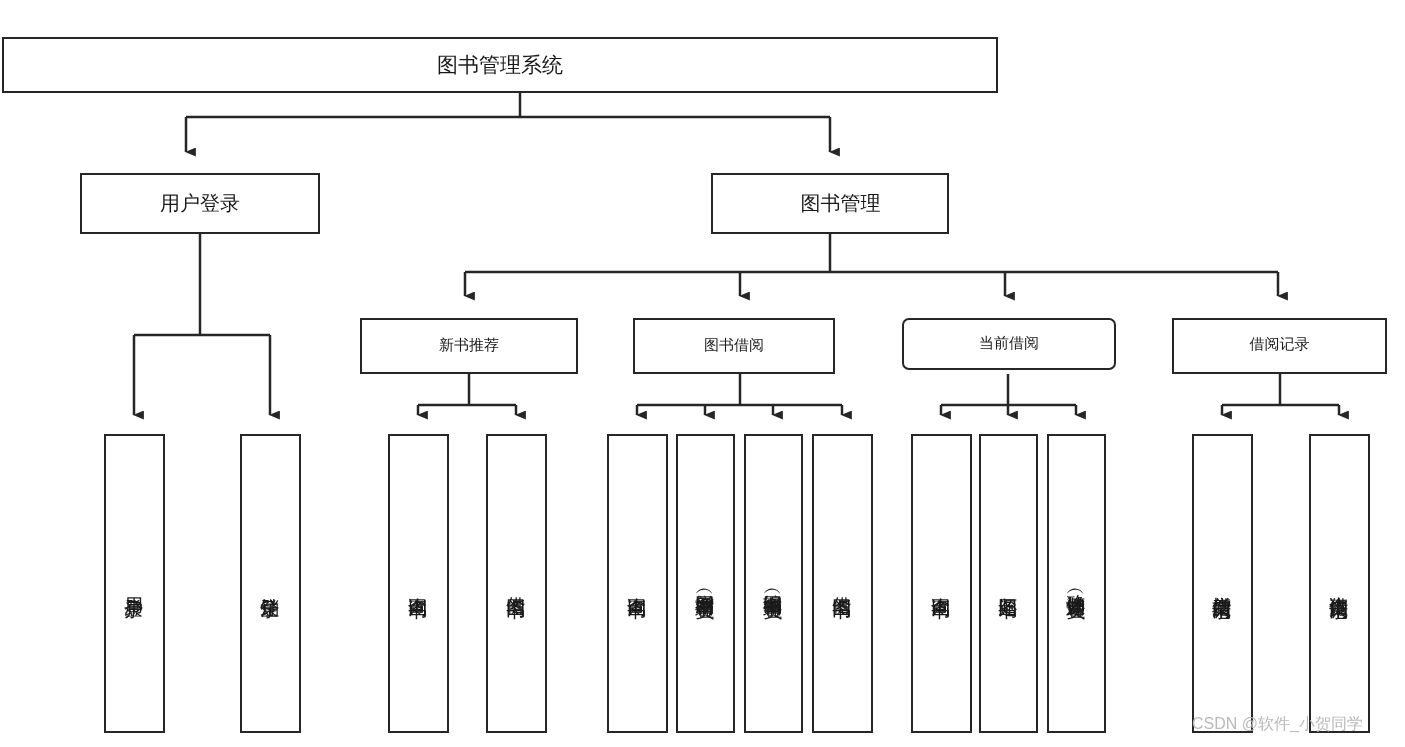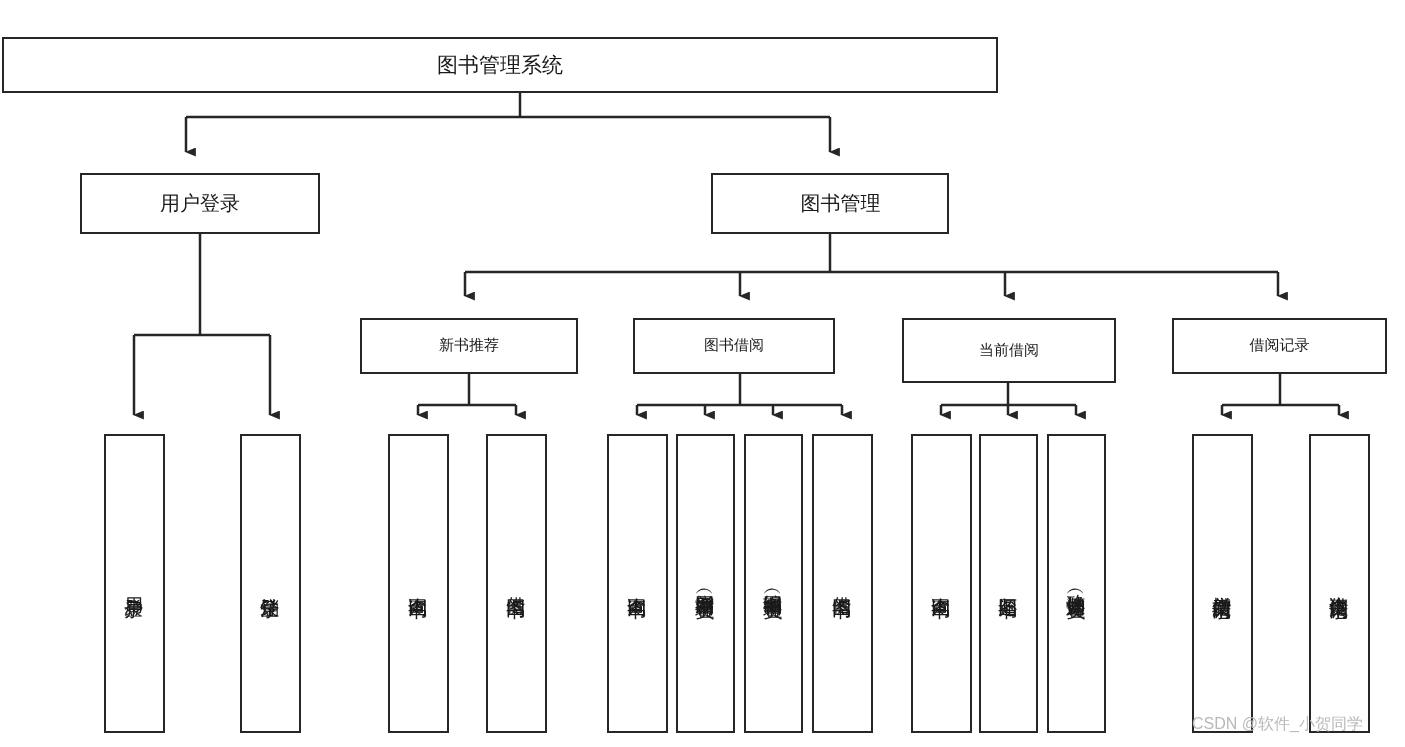--- a/index.html
+++ b/index.html
@@ -135,24 +135,24 @@
   <div class="node level2" style="left:711px; top:173px; width:238px; height:61px;padding-left:21px;">
     <span>图书管理</span>
   </div>
 
   <div class="node level3" style="left:360px; top:318px; width:218px; height:56px;">
     <span>新书推荐</span>
   </div>
   <div class="node level3" style="left:633px; top:318px; width:202px; height:56px;">
     <span>图书借阅</span>
   </div>
-  <div class="node level3" style="left:902px; top:318px; width:214px; height:65px;">
+  <div class="node level3" style="left:902px; top:318px; width:214px; height:52px;border-radius:7px;">
     <span>当前借阅</span>
   </div>
-  <div class="node level3" style="left:1172px; top:318px; width:215px; height:56px;">
+  <div class="node level3" style="left:1172px; top:318px; width:215px; height:56px;font-family:Liberation Mono, monospace;">
     <span>借阅记录</span>
   </div>
 
   <div class="node leaf" style="left:104px; top:434px; width:61px; height:299px;">
     <span class="vtext">用户登录</span>
   </div>
   <div class="node leaf" style="left:240px; top:434px; width:61px; height:299px;">
     <span class="vtext">注销登录</span>
   </div>
 

